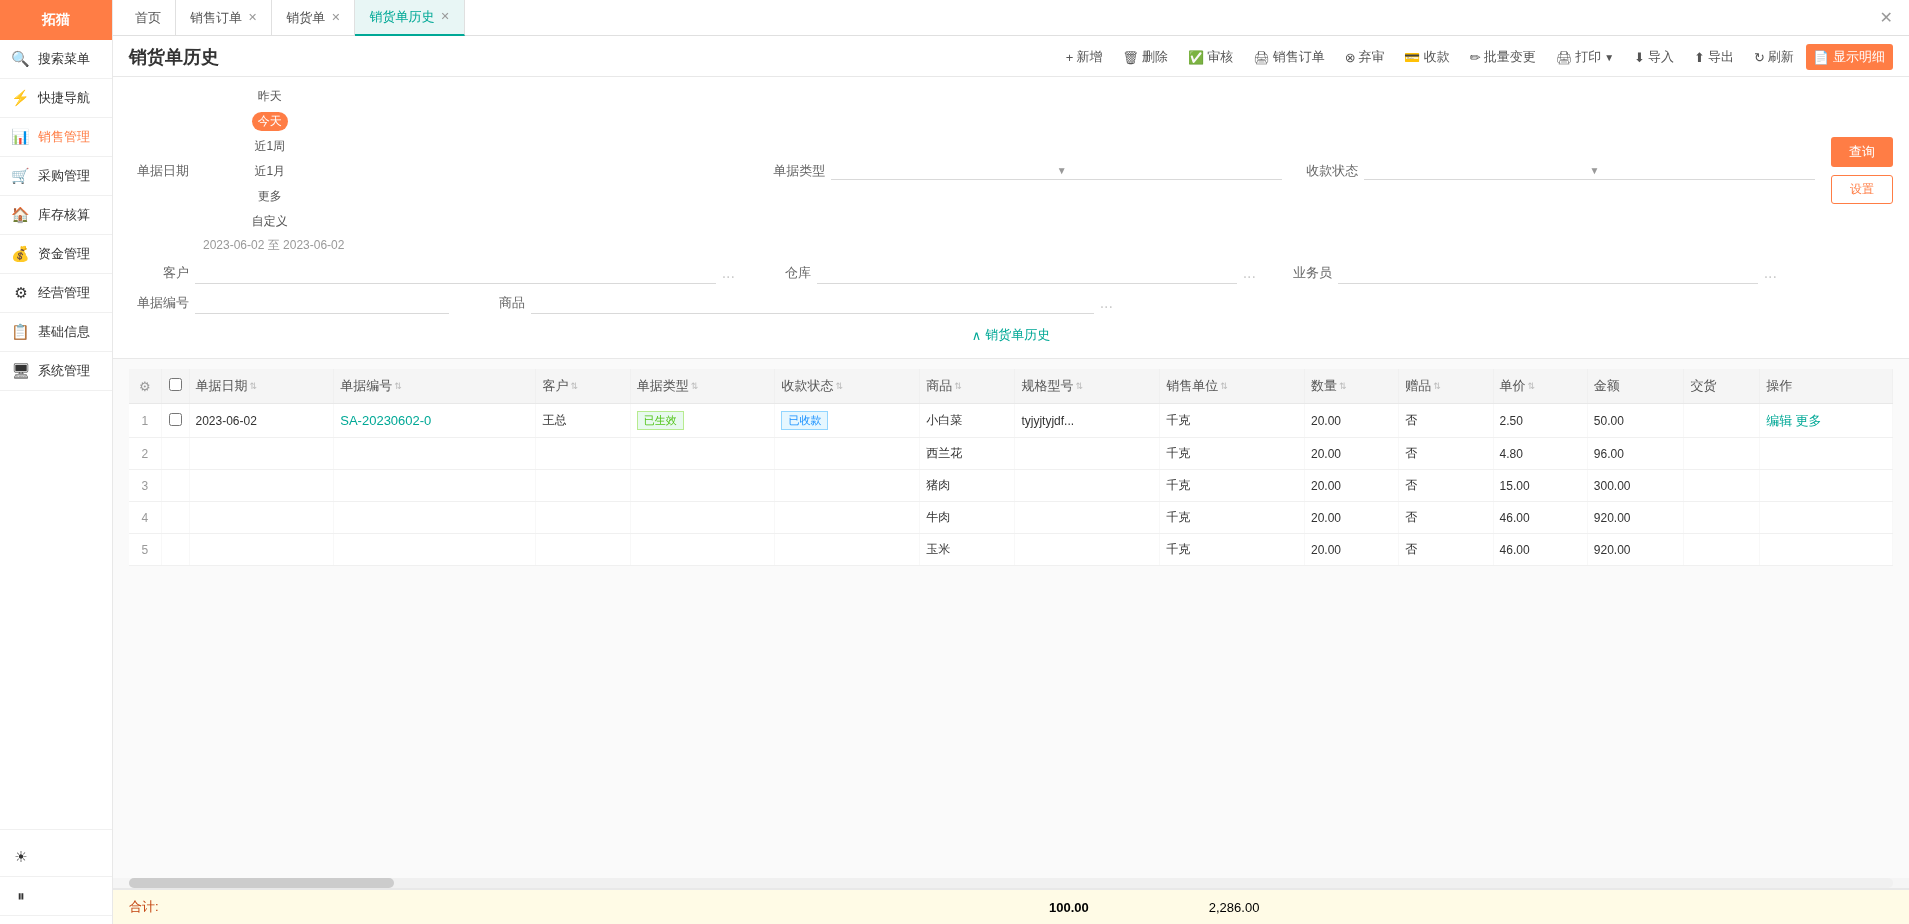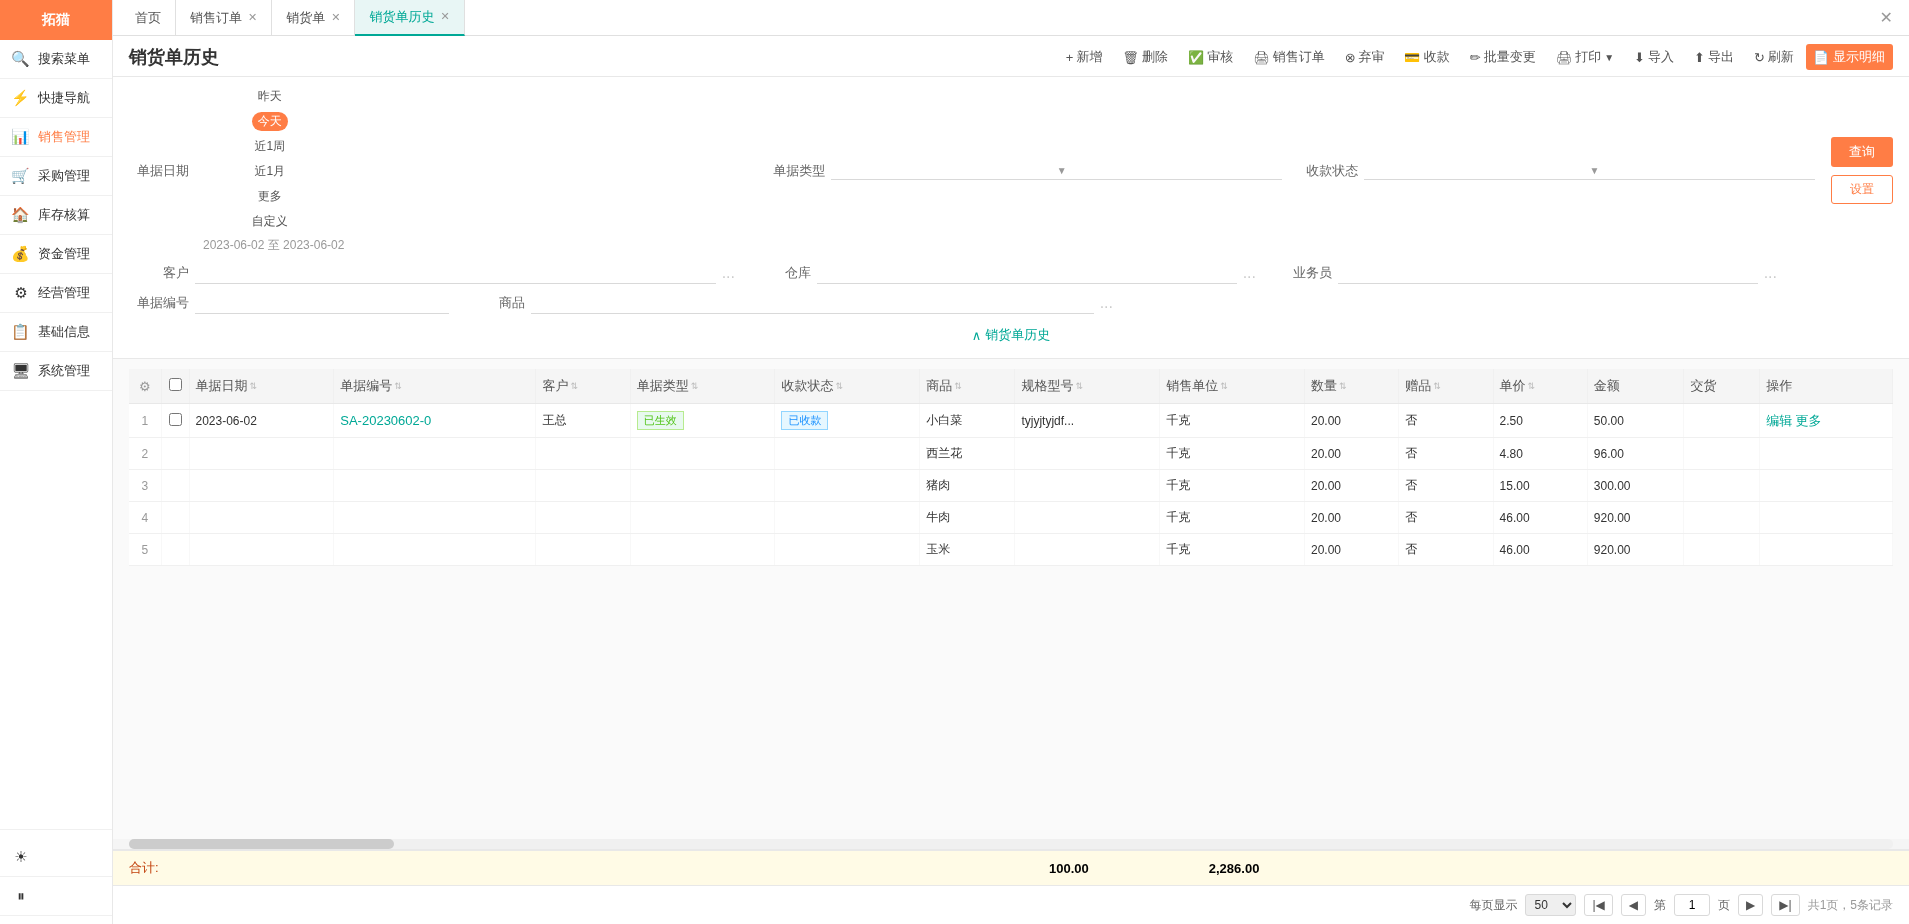--- a/index.html
+++ b/index.html
@@ -240,21 +240,21 @@
       background: #fffbe6;
       border-top: 2px solid #e8e8e8;
       display: flex;
       align-items: center;
       padding: 8px 16px;
       flex-shrink: 0;
     }
     .footer-label { color: #c2410c; font-weight: 500; min-width: 60px; }
     .footer-values { display: flex; flex: 1; align-items: center; }
     .footer-qty { margin-left: 860px; font-weight: bold; }
-    .footer-amount { margin-left: 120px; font-weight: bold; }
+    .footer-amount { margin-left: 120px; font-weight: normal; }
 
     
     .pagination-bar {
       display: flex;
       align-items: center;
       justify-content: flex-end;
       padding: 8px 16px;
       background: #fff;
       border-top: 1px solid #e8e8e8;
       gap: 8px;
@@ -753,30 +753,14 @@
   </div>
 
   <div class="table-footer">
     <span class="footer-label">合计:</span>
     <div class="footer-values">
       <span class="footer-qty">100.00</span>
       <span class="footer-amount">2,286.00</span>
     </div>
   </div>
 
-  <div class="pagination-bar">
-    <span class="pagination-label">每页显示</span>
-    <select class="page-size-select">
-      <option>50</option>
-      <option>100</option>
-      <option>200</option>
-    </select>
-    <button class="page-nav-btn">|◀</button>
-    <button class="page-nav-btn">◀</button>
-    <span class="pagination-label">第</span>
-    <input class="page-input" type="text" value="1" style="">
-    <span class="pagination-label">页</span>
-    <button class="page-nav-btn">▶</button>
-    <button class="page-nav-btn">▶|</button>
-    <span class="pagination-info">共1页，5条记录</span>
-  </div>
 
 </div>
 
 </body></html>

